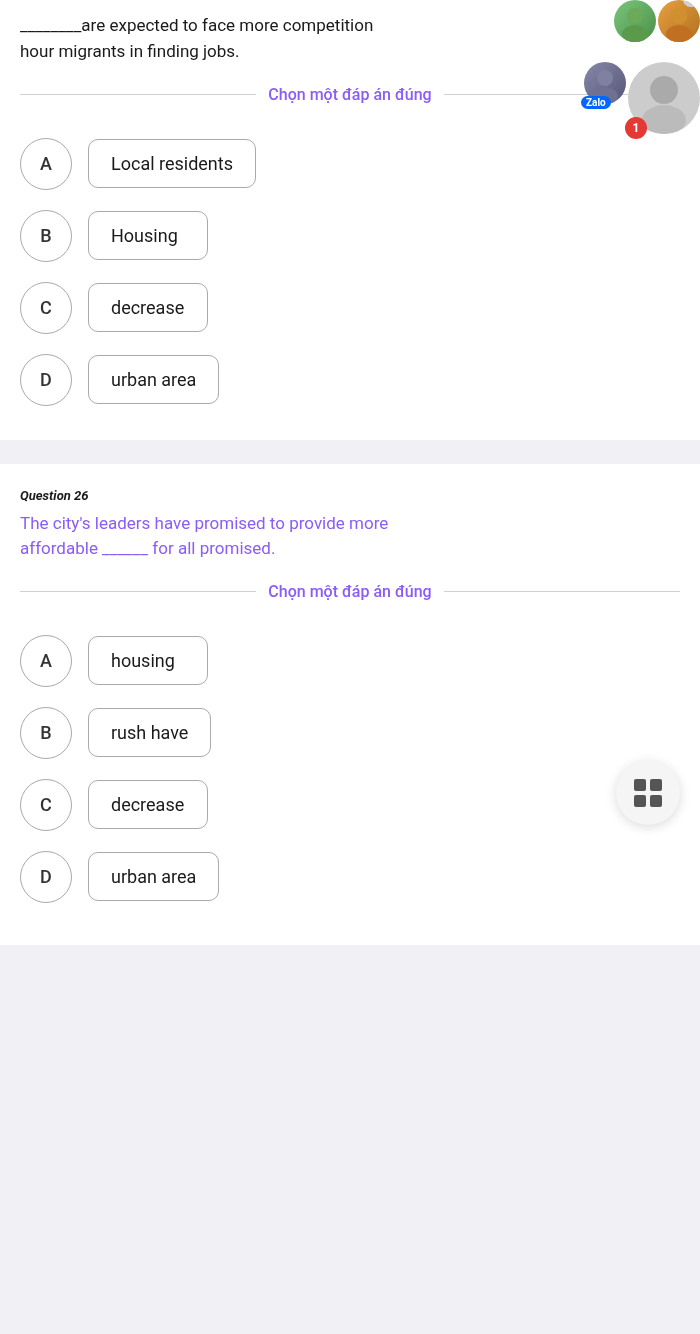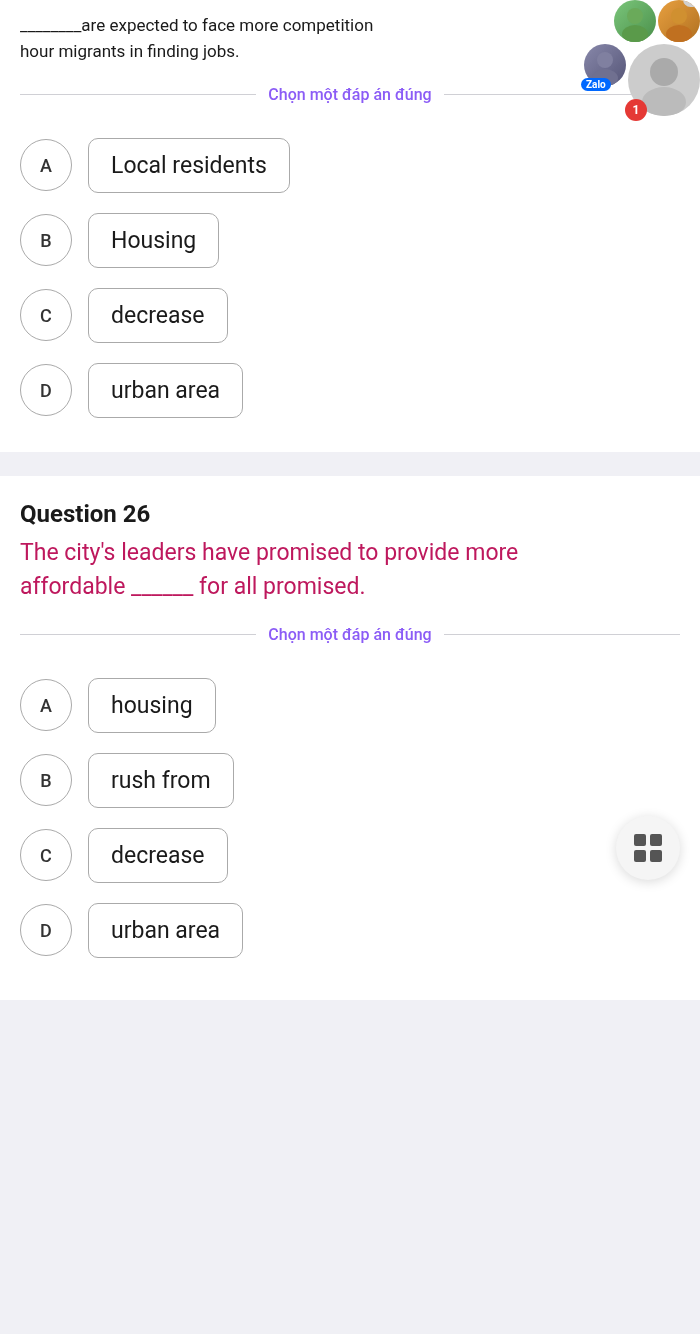--- a/index.html
+++ b/index.html
@@ -6,28 +6,29 @@
     body {
       font-family: -apple-system, BlinkMacSystemFont, 'Segoe UI', Roboto, sans-serif;
       background: #f0f0f5;
       width: 700px;
       min-height: 1334px;
       overflow-x: hidden;
     }
 
     .question-title {
       font-weight: 700;
-      font-size: 24px;
+      font-size: 13px;
       color: #1a1a1a;
       margin-bottom: 8px;
+      font-style: italic;
     }
 
     .question-text {
-      font-size: 23px;
-      color: #be185d;
+      font-size: 17px;
+      color: #8b5cf6;
       line-height: 1.5;
       margin-bottom: 20px;
     }
 
     .divider-row {
       display: flex;
       align-items: center;
       margin-bottom: 24px;
     }
 
@@ -70,21 +71,21 @@
       font-weight: 500;
       flex-shrink: 0;
       background: #fff;
       cursor: pointer;
     }
 
     .option-box {
       border: 1.5px solid #aaaaaa;
       border-radius: 10px;
       padding: 13px 22px;
-      font-size: 23px;
+      font-size: 18px;
       color: #1a1a1a;
       background: #fff;
       cursor: pointer;
       min-width: 120px;
     }
 
     
     .top-partial {
       background: #ffffff;
       padding: 0 20px 24px 20px;
@@ -101,21 +102,21 @@
     }
 
     
     .floating-avatars {
       position: absolute;
       top: 120px;
       right: 0px;
       display: flex;
       flex-direction: column;
       align-items: flex-end;
-      gap: 0;
+      gap: 18px;
     }
 
     .avatar-circle {
       width: 44px;
       height: 44px;
       border-radius: 50%;
       overflow: hidden;
       background: #cccccc;
       position: relative;
     }
@@ -264,21 +265,21 @@
 
   <div class="options-list">
 
     <div class="option-row">
       <div class="option-circle">A</div>
       <div class="option-box">housing</div>
     </div>
 
     <div class="option-row">
       <div class="option-circle">B</div>
-      <div class="option-box">rush from</div>
+      <div class="option-box">rush have</div>
     </div>
 
     <div class="option-row">
       <div class="option-circle">C</div>
       <div class="option-box">decrease</div>
     </div>
 
     <div class="option-row">
       <div class="option-circle">D</div>
       <div class="option-box">urban area</div>

